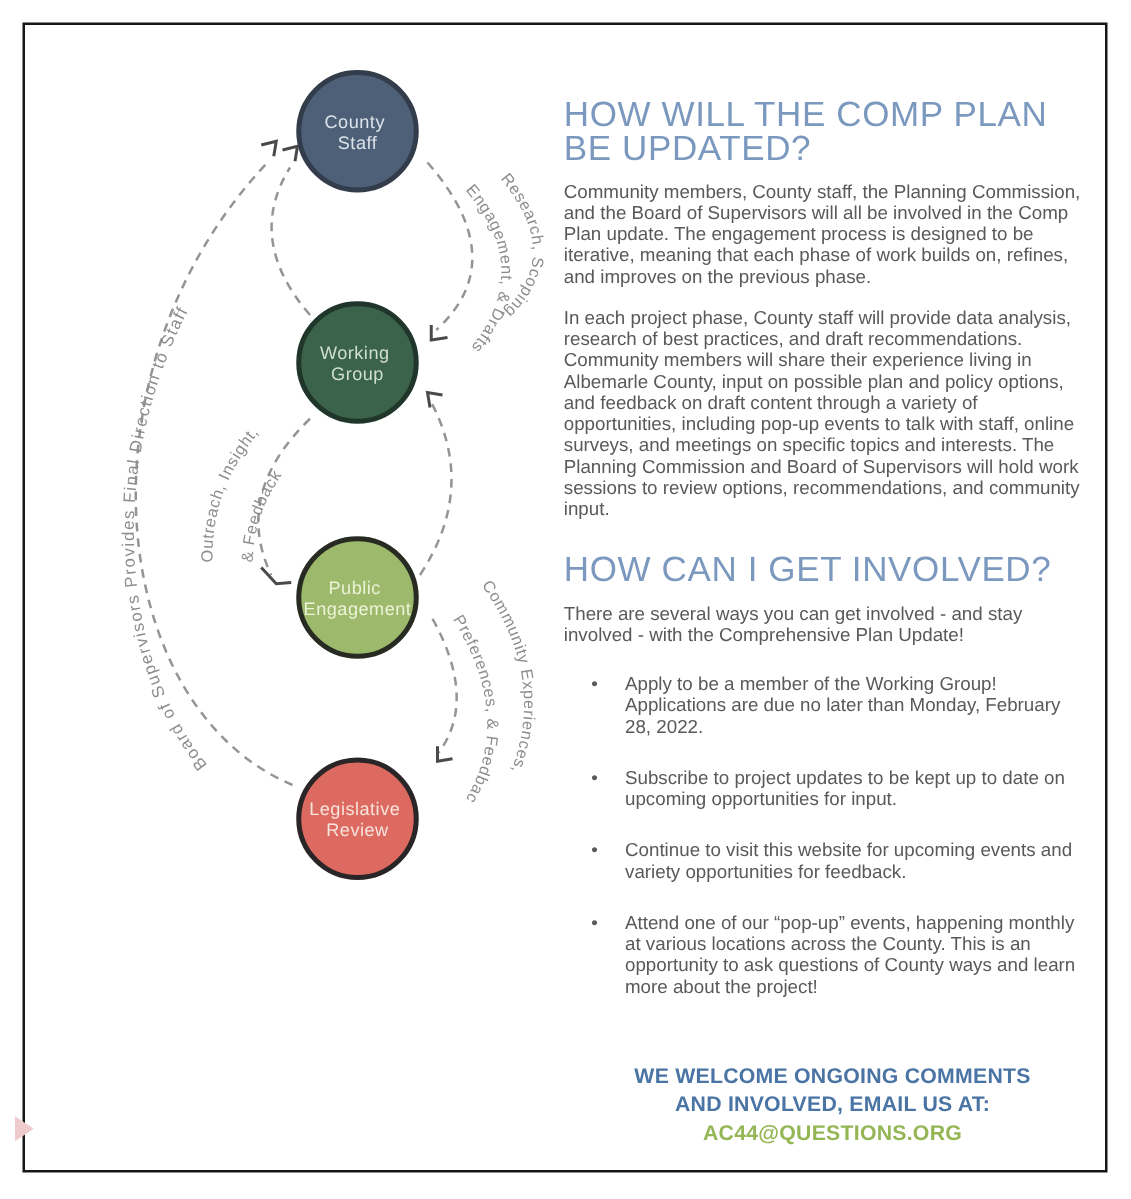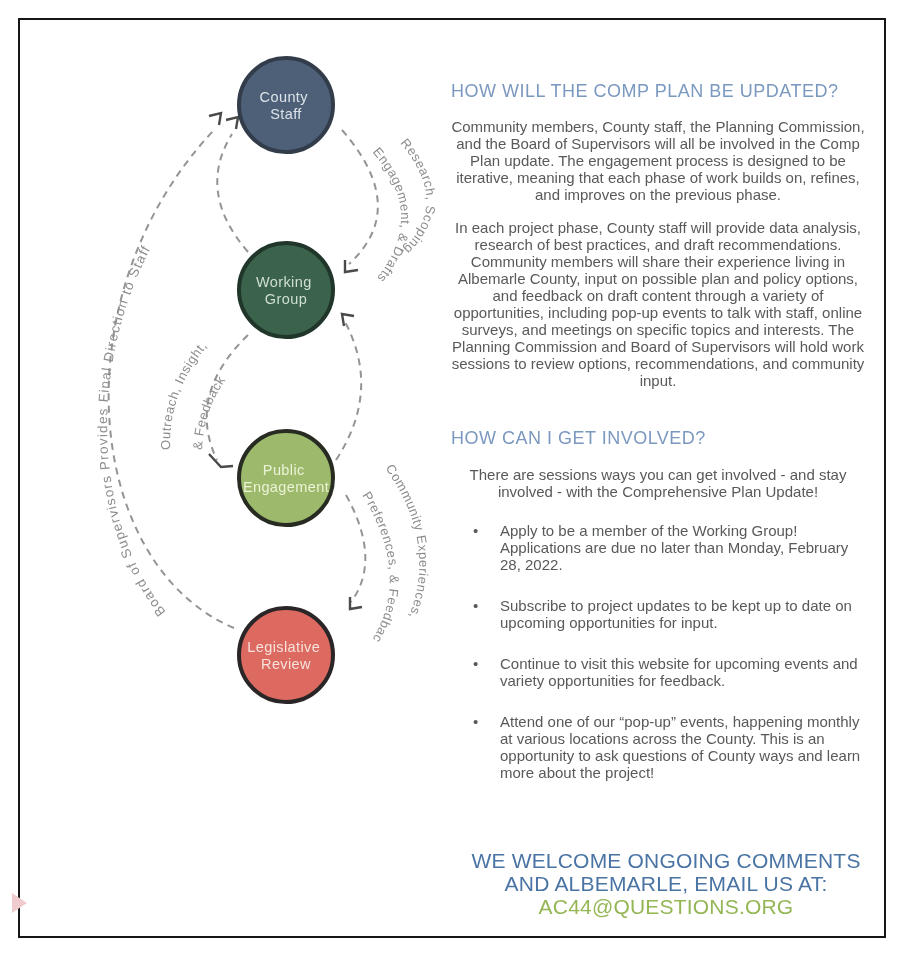--- a/index.html
+++ b/index.html
@@ -32,31 +32,31 @@
   .nl-cs { fill:#dde3ea; }
   .nl-wg { fill:#cfdfd4; }
   .nl-pe { fill:#ecf3d6; }
   .nl-lr { fill:#f7e3dc; }
   
   .content {
     position:absolute; left:451px; top:78px; width:414px;
     color:#58595b; font-size:15px; line-height:17px;
   }
   .content h1, .content h2 {
-    color:#7b98bf; font-weight:400; font-size:18px; line-height:27px;
+    color:#7b98bf; font-weight:400; font-size:28px; line-height:27px;
     letter-spacing:0.5px; margin:0 0 13px 0;
   }
-  .content h2 { margin-top:36px; margin-bottom:14px; }
-  .content p { margin:12px 0 16px 0;text-align:center; }
+  .content h2 { margin-top:26px; margin-bottom:14px; }
+  .content p { margin:12px 0 16px 0; }
   .content ul { list-style:none; margin:22px 0 0 0; padding:0; }
   .content li { position:relative; padding-left:49px; margin-bottom:24px; }
   .content li .marker { position:absolute; left:22px; top:0; }
   .footer {
     position:absolute; left:451px; top:849px; width:430px; text-align:center;
-    font-weight:normal; font-size:21px; line-height:23px;
+    font-weight:bold; font-size:17px; line-height:23px;
     color:#4a74a4; letter-spacing:0.2px;
   }
   .footer .email { color:#94b655; text-decoration:none; cursor:pointer; display:block; }
 </style>
 </head>
 <body>
 
 <div class="page">
   <div class="frame"></div>
   <div class="pink-arrow"></div>
@@ -131,21 +131,21 @@
       <tspan x="266" y="622">Legislative</tspan>
       <tspan x="266" y="639">Review</tspan>
     </text>
   </svg>
 
   <div class="content">
     <h1>HOW WILL THE COMP PLAN BE UPDATED?</h1>
     <p>Community members, County staff, the Planning Commission, and the Board of Supervisors will all be involved in the Comp Plan update. The engagement process is designed to be iterative, meaning that each phase of work builds on, refines, and improves on the previous phase.</p>
     <p>In each project phase, County staff will provide data analysis, research of best practices, and draft recommendations. Community members will share their experience living in Albemarle County, input on possible plan and policy options, and feedback on draft content through a variety of opportunities, including pop-up events to talk with staff, online surveys, and meetings on specific topics and interests. The Planning Commission and Board of Supervisors will hold work sessions to review options, recommendations, and community input.</p>
     <h2>HOW CAN I GET INVOLVED?</h2>
-    <p>There are sessions ways you can get involved - and stay involved - with the Comprehensive Plan Update!</p>
+    <p>There are several ways you can get involved - and stay involved - with the Comprehensive Plan Update!</p>
     <ul>
       <li>
         <span class="marker">•</span>
         <span>Apply to be a member of the Working Group! Applications are due no later than Monday, February 28, 2022.</span>
       </li>
       <li>
         <span class="marker">•</span>
         <span>Subscribe to project updates to be kept up to date on upcoming opportunities for input.</span>
       </li>
       <li>
@@ -154,16 +154,16 @@
       </li>
       <li>
         <span class="marker">•</span>
         <span>Attend one of our “pop-up” events, happening monthly at various locations across the County. This is an opportunity to ask questions of County ways and learn more about the project!</span>
       </li>
     </ul>
   </div>
 
   <div class="footer">
     <div>WE WELCOME ONGOING COMMENTS</div>
-    <div>AND ALBEMARLE, EMAIL US AT:</div>
+    <div>AND INVOLVED, EMAIL US AT:</div>
     <a class="email">AC44@QUESTIONS.ORG</a>
   </div>
 </div>
 
 </body></html>

